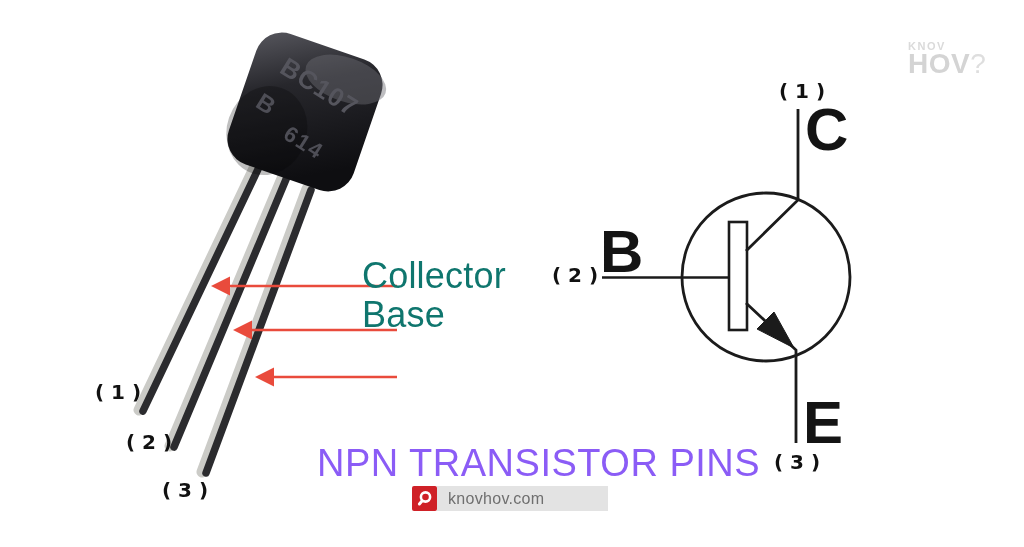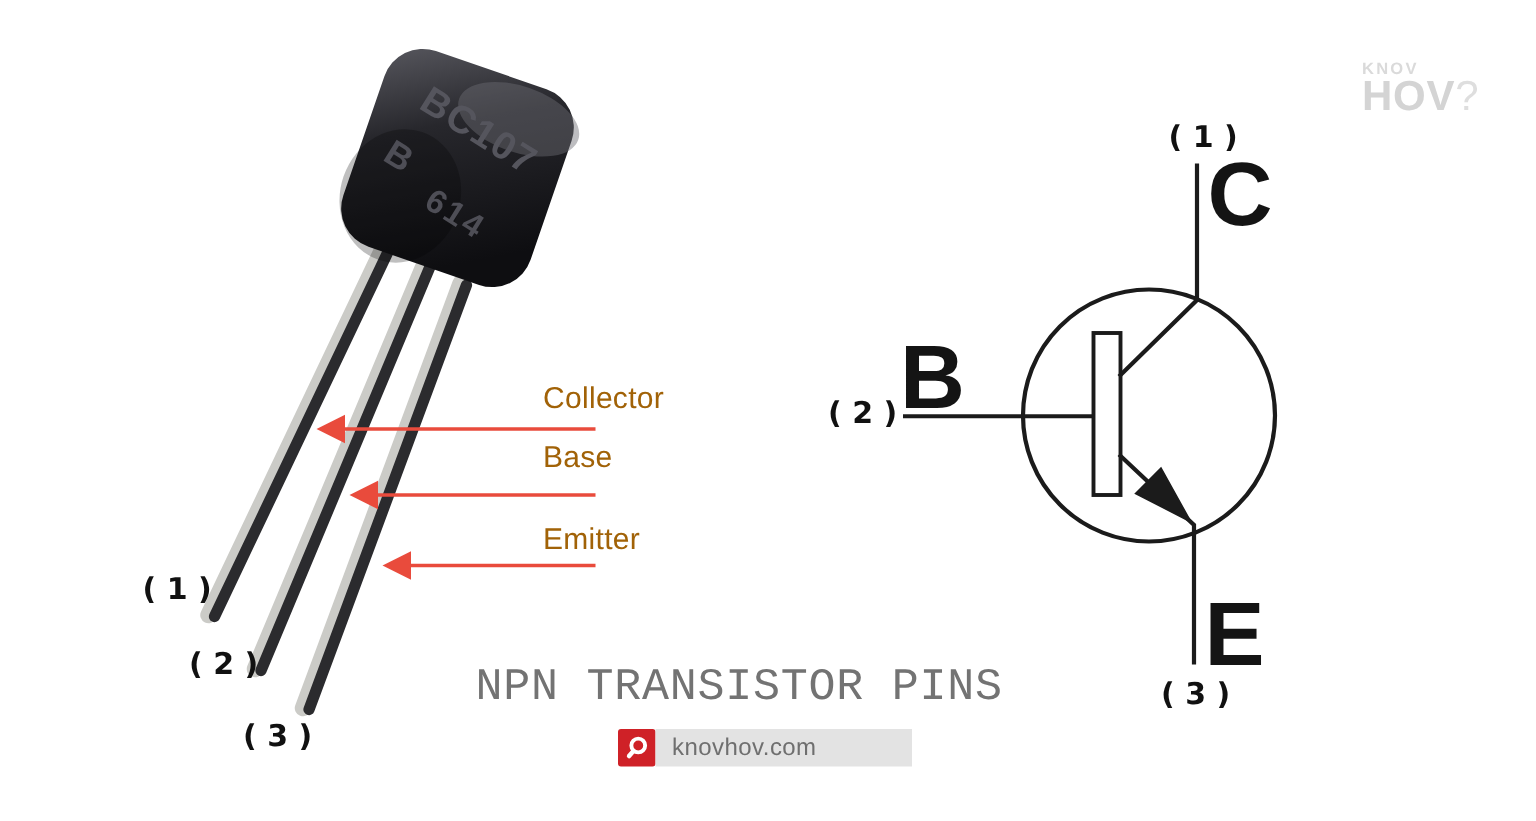--- a/index.html
+++ b/index.html
@@ -3,36 +3,36 @@
 <meta charset="utf-8">
 <style>
   html,body{margin:0;padding:0;background:#ffffff;}
   #canvas{
     position:relative;width:1024px;height:547px;overflow:hidden;
     background:#ffffff;font-family:"Liberation Sans",sans-serif;
   }
   .abs{position:absolute;}
   
   .callout{
-    font-size:20px;color:#a16207;letter-spacing:0.2px;
+    font-size:36px;color:#0f766e;letter-spacing:0.2px;
     font-family:"Liberation Sans",sans-serif;white-space:nowrap;
   }
   
   .pin-num{
     font-family:"DejaVu Sans",sans-serif;font-weight:700;
     font-size:20px;color:#111;letter-spacing:0px;white-space:nowrap;
   }
   
   .term-letter{
     font-family:"Liberation Sans",sans-serif;font-weight:700;
     font-size:60px;color:#141414;line-height:1;white-space:nowrap;
   }
   .title{
-    font-size:30px;color:#737373;letter-spacing:0.5px;
-    font-family:Liberation Mono, monospace;white-space:nowrap;
+    font-size:38px;color:#8b5cf6;letter-spacing:0.5px;
+    font-family:Liberation Sans, sans-serif;white-space:nowrap;
   }
   
   .watermark{display:flex;align-items:stretch;height:25px;}
   .wm-badge{
     width:25px;height:25px;background:#cf2127;border-radius:2px;
     display:flex;align-items:center;justify-content:center;flex:0 0 25px;
   }
   .wm-bar{
     width:171px;height:25px;background:#e3e3e3;display:flex;align-items:center;
   }
@@ -105,21 +105,20 @@
       <polygon points="794,348 757,329 774,312" fill="#1b1b1b" stroke="#1b1b1b" stroke-width="1"></polygon>
     </g>
   </svg>
 
   <div class="abs pin-num" style="left:95px;top:380px">( 1 )</div>
   <div class="abs pin-num" style="left:126px;top:430px">( 2 )</div>
   <div class="abs pin-num" style="left:162px;top:478px">( 3 )</div>
 
   <div class="abs callout" style="left:362px;top:255px">Collector</div>
   <div class="abs callout" style="left:362px;top:294px">Base</div>
-  <div class="abs callout" style="left:362px;top:349px">Emitter</div>
 
   <div class="abs pin-num" style="left:779px;top:79px">( 1 )</div>
   <div class="abs term-letter" style="left:805px;top:100px">C</div>
 
   <div class="abs pin-num" style="left:552px;top:263px">( 2 )</div>
   <div class="abs term-letter" style="left:600px;top:222px">B</div>
 
   <div class="abs term-letter" style="left:803px;top:393px">E</div>
   <div class="abs pin-num" style="left:774px;top:450px">( 3 )</div>
 

